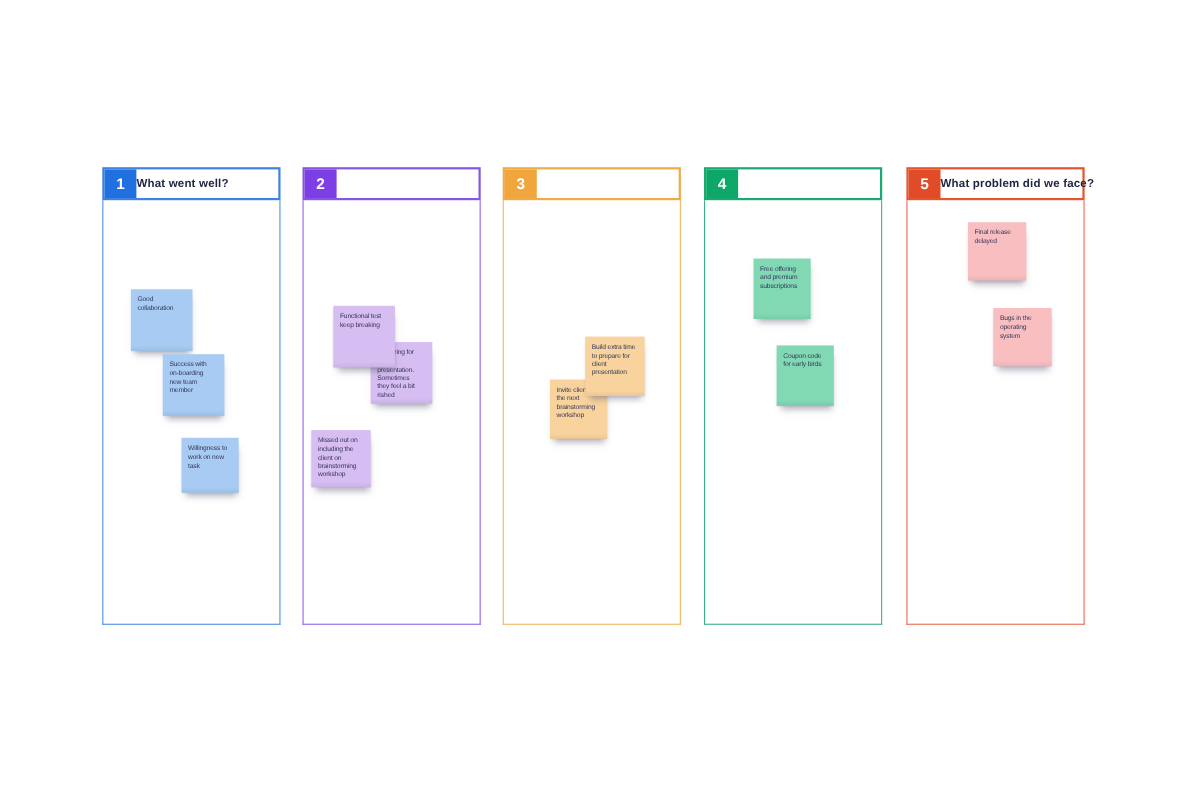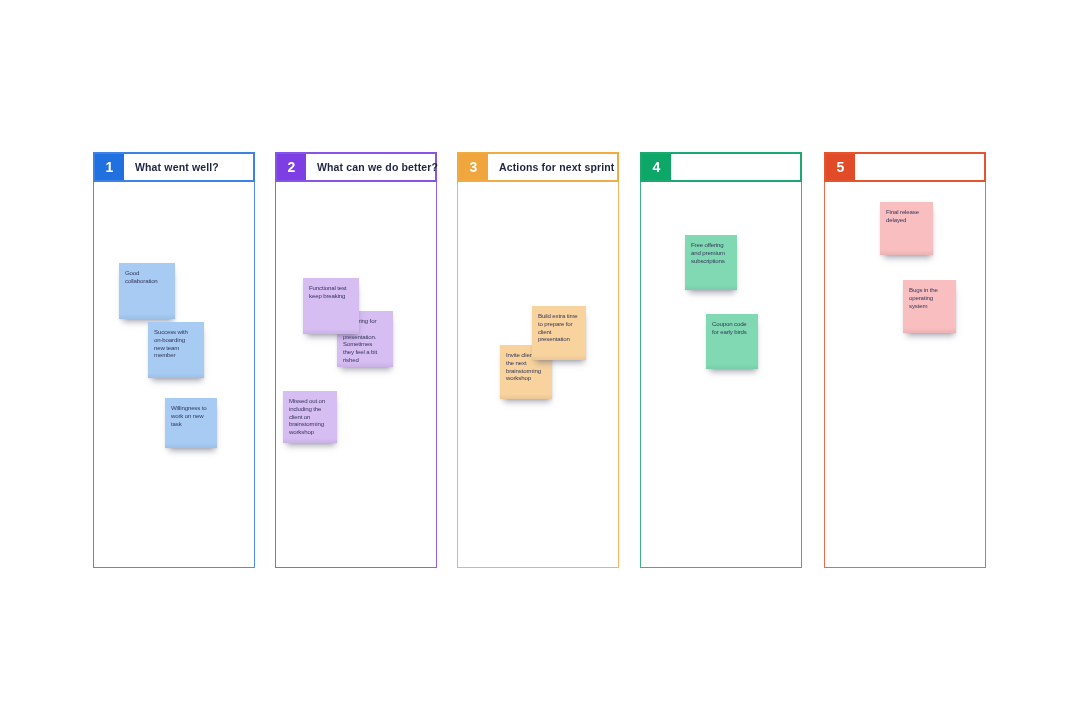--- a/index.html
+++ b/index.html
@@ -15,21 +15,21 @@
   .frame{position:absolute;top:152px;width:162px;height:416px;box-sizing:border-box;}
   .frame-header{
     position:relative;height:30px;display:flex;align-items:stretch;
     background:#ffffff;box-sizing:border-box;border:2px solid;z-index:2;
   }
   .badge{
     width:29px;flex:0 0 29px;display:flex;align-items:center;justify-content:center;
     color:#ffffff;font-weight:700;font-size:14px;line-height:1;
   }
   .frame-title{
-    display:flex;align-items:center;padding-left:11px;
+    display:flex;align-items:center;padding-left:0;
     font-size:10.5px;font-weight:700;color:#1e2442;letter-spacing:.15px;
     white-space:nowrap;
   }
   .frame-body{
     position:absolute;left:0;right:0;top:30px;bottom:0;
     box-sizing:border-box;border:1.5px solid;border-top:none;background:#ffffff;
   }
 
   
   .hd1{border-color:#3e83e4;} .bg1{background:#2170e0;} .bd1{border-color:#4f8de8;}
@@ -66,43 +66,42 @@
     <div class="frame-header hd1">
       <div class="badge bg1">1</div>
       <div class="frame-title">What went well?</div>
     </div>
     <div class="frame-body bd1"></div>
   </section>
 
   <section class="frame" style="left:275px">
     <div class="frame-header hd2">
       <div class="badge bg2">2</div>
-      <div class="frame-title">What can we do better?</div>
     </div>
     <div class="frame-body bd2"></div>
   </section>
 
   <section class="frame" style="left:457px">
     <div class="frame-header hd3">
       <div class="badge bg3">3</div>
-      <div class="frame-title">Actions for next sprint</div>
     </div>
     <div class="frame-body bd3"></div>
   </section>
 
   <section class="frame" style="left:640px">
     <div class="frame-header hd4">
       <div class="badge bg4">4</div>
     </div>
     <div class="frame-body bd4"></div>
   </section>
 
   <section class="frame" style="left:824px">
     <div class="frame-header hd5">
       <div class="badge bg5">5</div>
+      <div class="frame-title">What problem did we face?</div>
     </div>
     <div class="frame-body bd5"></div>
   </section>
 
   <div class="note s1" style="left:119px;top:263px;width:56px;height:56px">
     <span class="note-text">Good
 collaboration</span>
   </div>
   <div class="note s1" style="left:148px;top:322px;width:56px;height:56px">
     <span class="note-text">Success with

